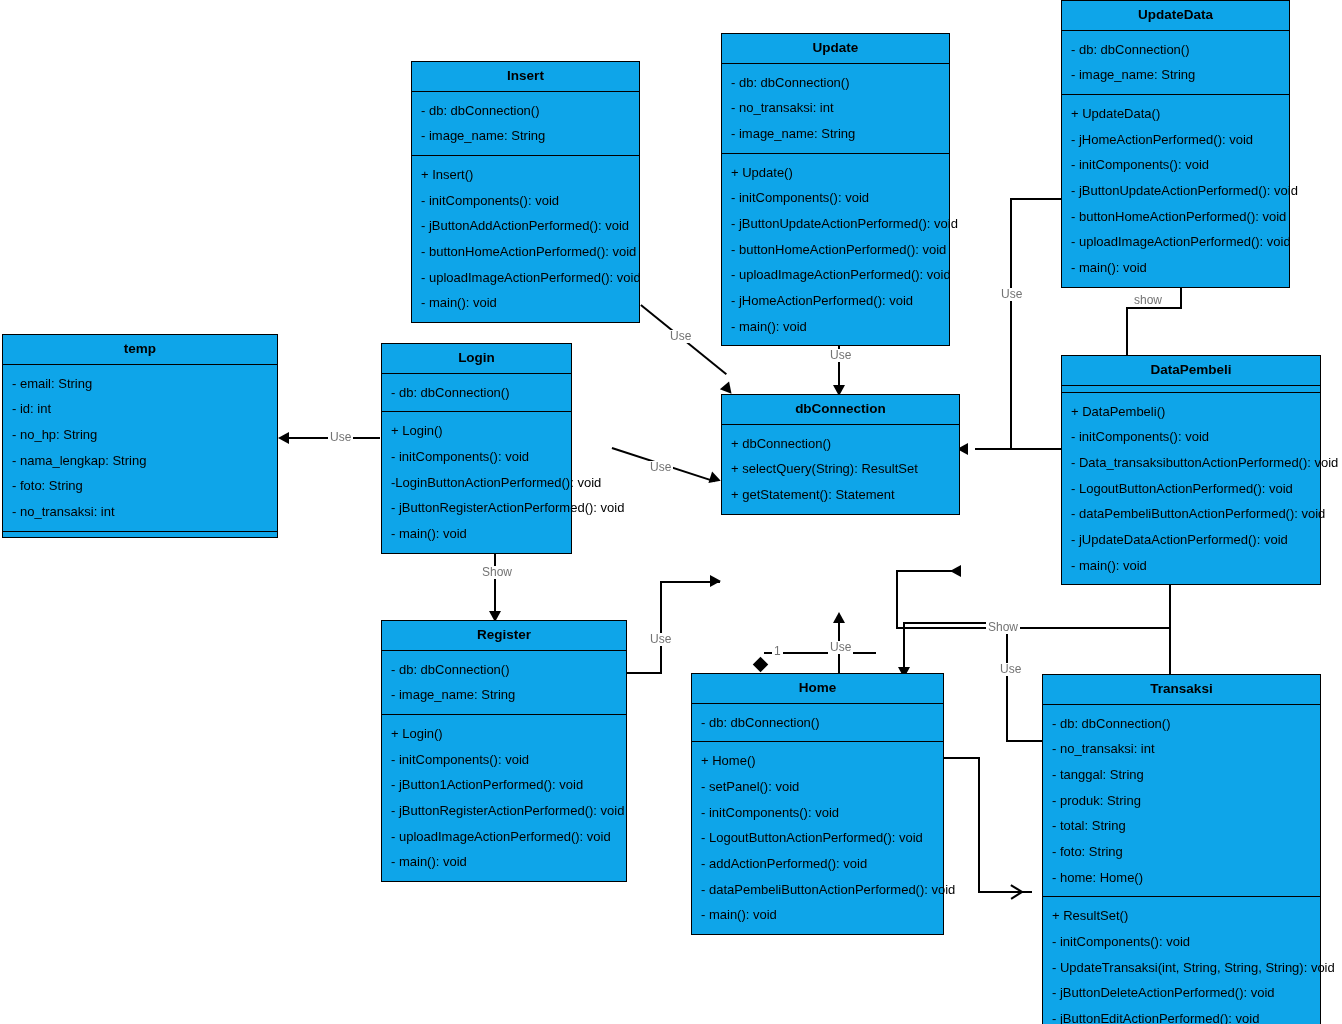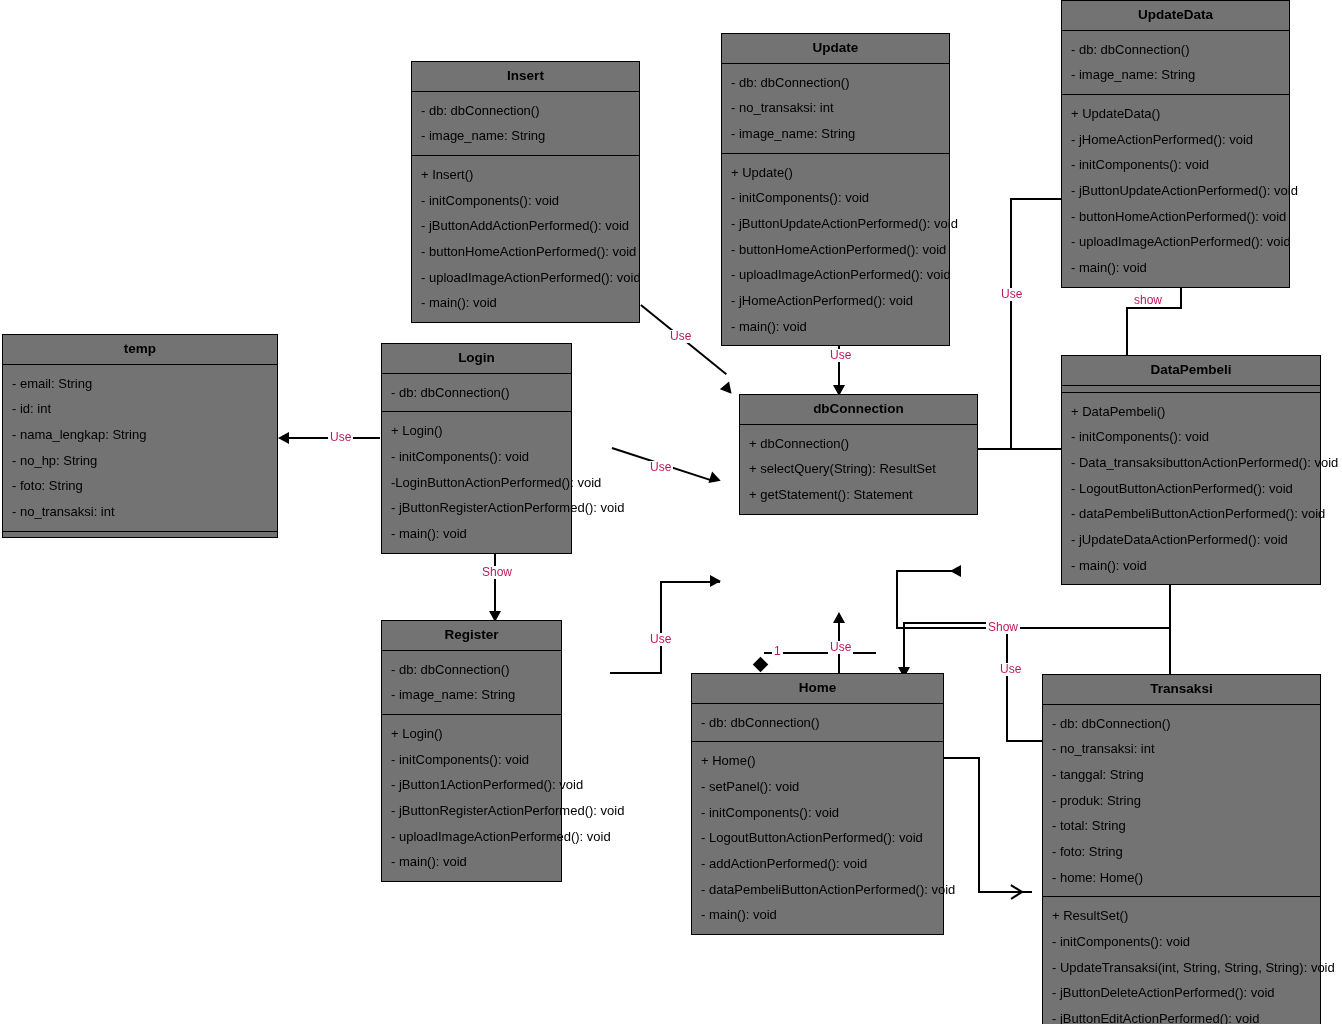--- a/index.html
+++ b/index.html
@@ -12,21 +12,21 @@
     width: 1342px;
     height: 1024px;
     background: #ffffff;
     font-family: "Liberation Sans", sans-serif;
     overflow: hidden;
   }
   .uml-class {
     position: absolute;
     box-sizing: border-box;
     border: 1.6px solid #000000;
-    background: #737373;
+    background: #0ea5e9;
     z-index: 5;
   }
   .uml-title {
     box-sizing: border-box;
     text-align: center;
     font-weight: bold;
     font-size: 13.5px;
     color: #000000;
     border-bottom: 1.6px solid #000000;
     padding: 7px 4px 7px 4px;
@@ -109,21 +109,21 @@
     position: absolute;
     width: 11px;
     height: 11px;
     background: #000000;
     transform: rotate(45deg);
     z-index: 4;
   }
   .edge-label {
     position: absolute;
     font-size: 12px;
-    color: #be185d;
+    color: #737373;
     background: #ffffff;
     padding: 0 2px;
     white-space: nowrap;
     z-index: 6;
     line-height: 1.1;
   }
 </style>
 </head>
 <body>
 
@@ -249,59 +249,59 @@
       <div class="uml-row">- uploadImageActionPerformed(): void</div>
       <div class="uml-row">- main(): void</div>
     </div>
   </div>
 
   <div class="uml-class" style="left:2px; top:334px; width:276px;">
     <div class="uml-title">temp</div>
     <div class="uml-section">
       <div class="uml-row">- email: String</div>
       <div class="uml-row">- id: int</div>
+      <div class="uml-row">- no_hp: String</div>
       <div class="uml-row">- nama_lengkap: String</div>
-      <div class="uml-row">- no_hp: String</div>
       <div class="uml-row">- foto: String</div>
       <div class="uml-row">- no_transaksi: int</div>
     </div>
     <div class="uml-section empty-sec"></div>
   </div>
 
   <div class="uml-class" style="left:381px; top:343px; width:191px;">
     <div class="uml-title">Login</div>
     <div class="uml-section">
       <div class="uml-row">- db: dbConnection()</div>
     </div>
     <div class="uml-section">
       <div class="uml-row">+ Login()</div>
       <div class="uml-row">- initComponents(): void</div>
       <div class="uml-row">-LoginButtonActionPerformed(): void</div>
       <div class="uml-row">- jButtonRegisterActionPerformed(): void</div>
       <div class="uml-row">- main(): void</div>
     </div>
   </div>
 
-  <div class="uml-class" style="left:381px; top:620px; width:181px;">
+  <div class="uml-class" style="left:381px; top:620px; width:246px;">
     <div class="uml-title">Register</div>
     <div class="uml-section">
       <div class="uml-row">- db: dbConnection()</div>
       <div class="uml-row">- image_name: String</div>
     </div>
     <div class="uml-section">
       <div class="uml-row">+ Login()</div>
       <div class="uml-row">- initComponents(): void</div>
       <div class="uml-row">- jButton1ActionPerformed(): void</div>
       <div class="uml-row">- jButtonRegisterActionPerformed(): void</div>
       <div class="uml-row">- uploadImageActionPerformed(): void</div>
       <div class="uml-row">- main(): void</div>
     </div>
   </div>
 
-  <div class="uml-class" style="left:721px; top:394px; width:239px;margin-left:18px;">
+  <div class="uml-class" style="left:721px; top:394px; width:239px;">
     <div class="uml-title">dbConnection</div>
     <div class="uml-section">
       <div class="uml-row">+ dbConnection()</div>
       <div class="uml-row">+ selectQuery(String): ResultSet</div>
       <div class="uml-row">+ getStatement(): Statement</div>
     </div>
   </div>
 
   <div class="uml-class" style="left:691px; top:673px; width:253px;">
     <div class="uml-title">Home</div>

